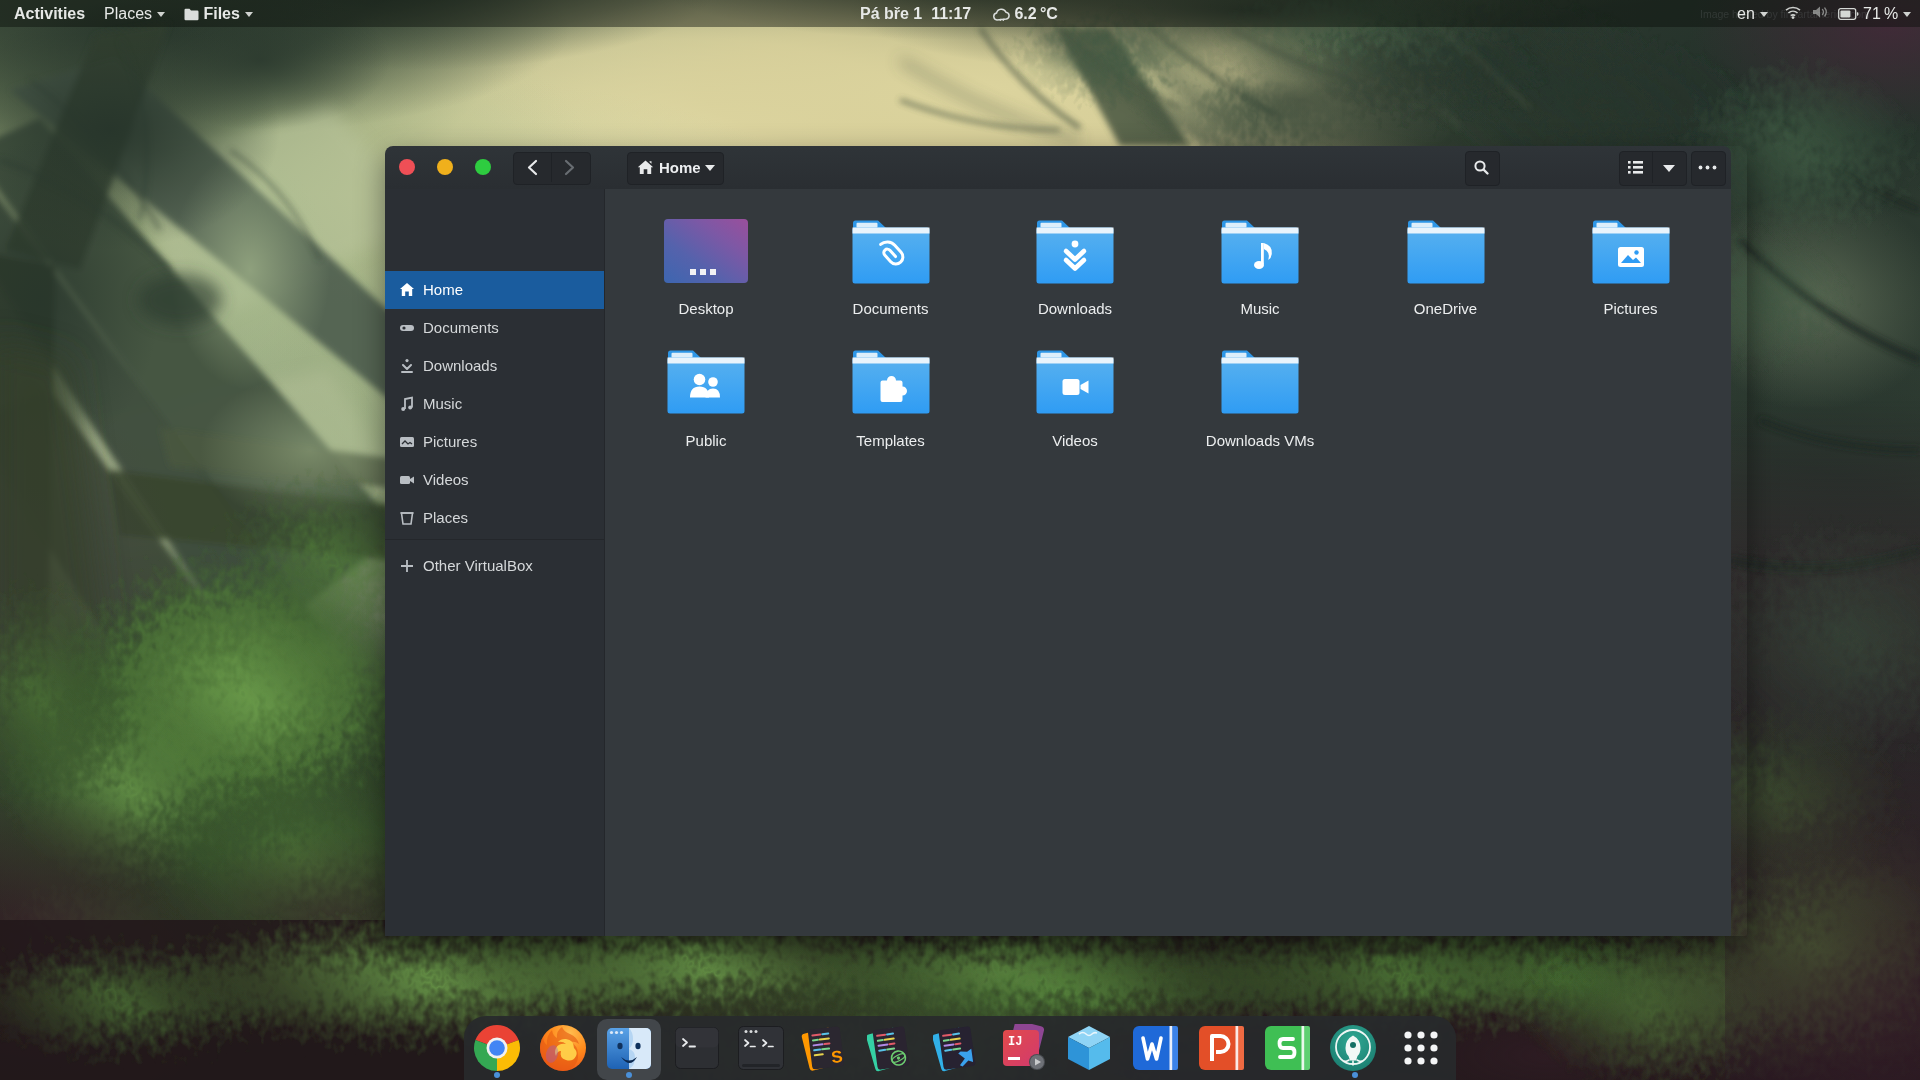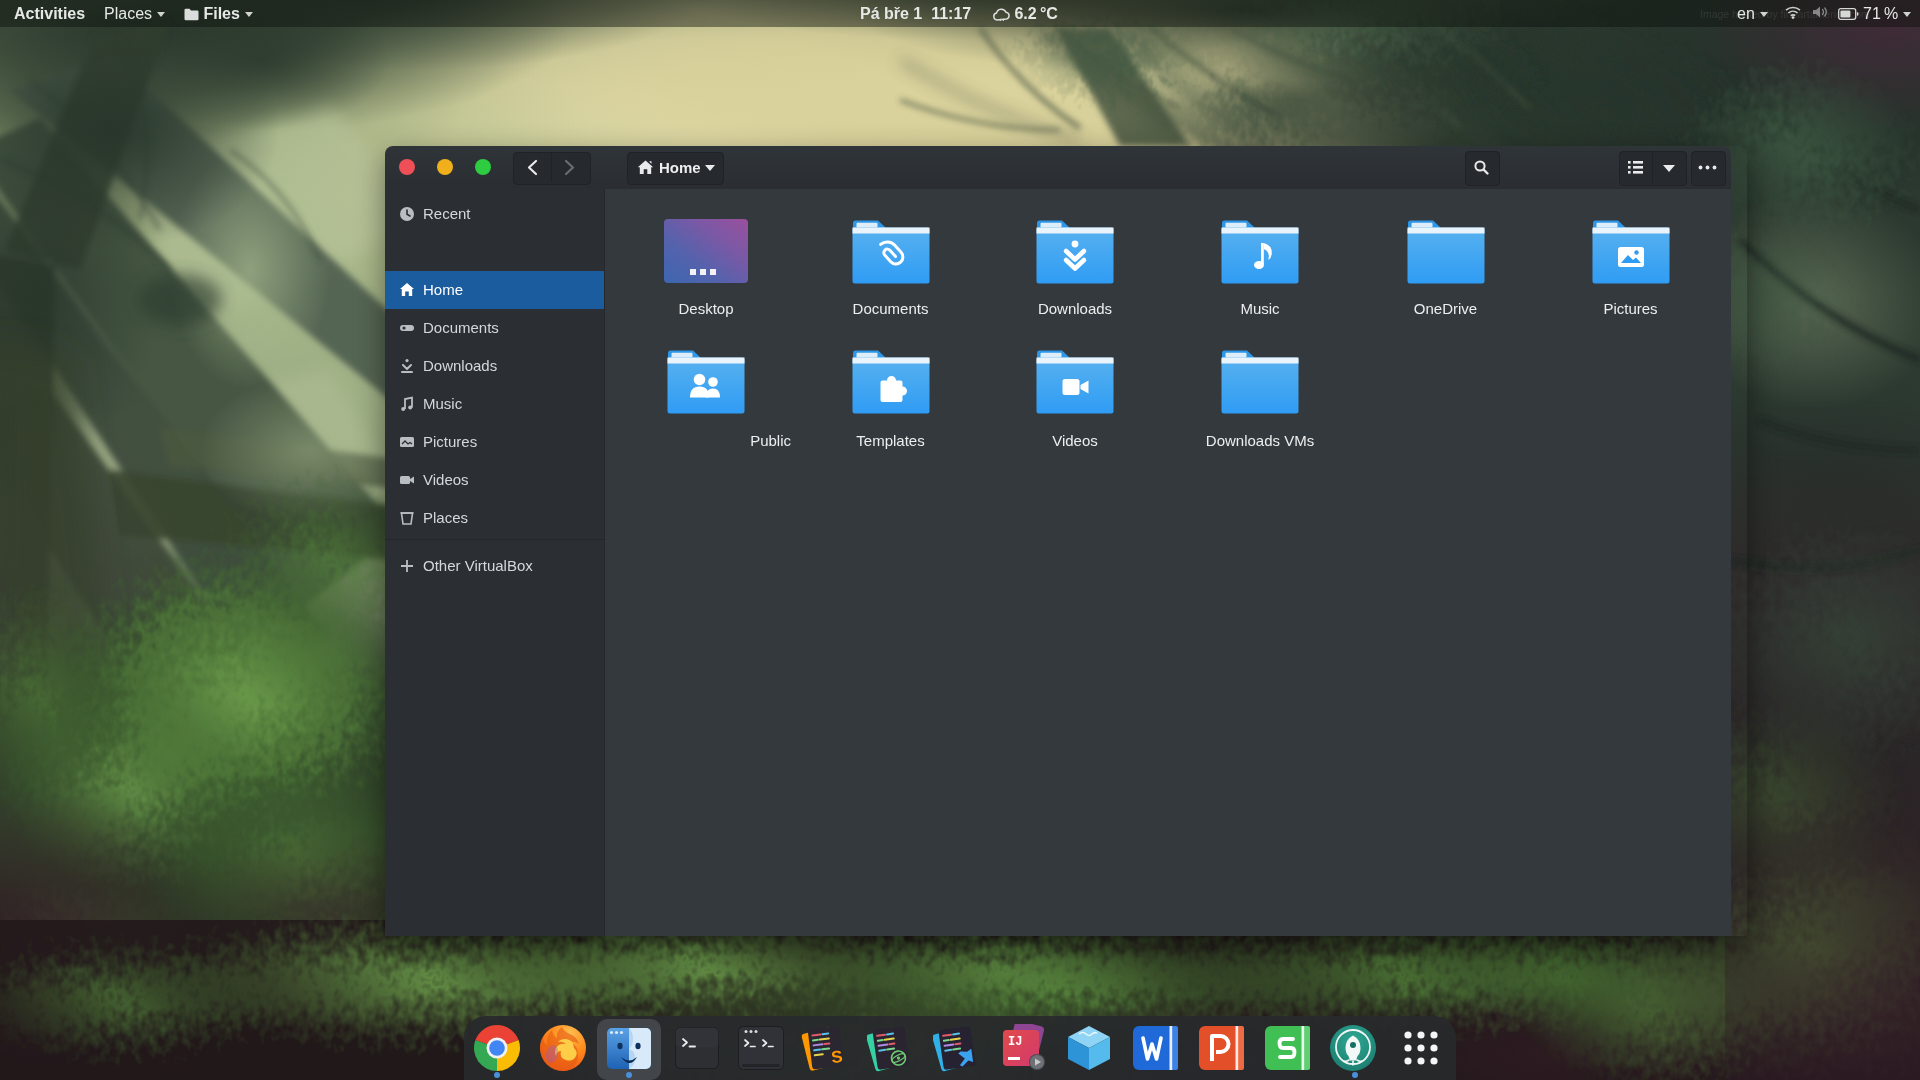--- a/index.html
+++ b/index.html
@@ -339,29 +339,20 @@
     <div class="abs" style="left:1278px;top:19px;width:0;height:0;border-left:6px solid transparent;border-right:6px solid transparent;border-top:7px solid #e8eaeb;"></div>
 
     <div class="abs tbtn" style="left:1306px;top:5px;width:33px;height:33px;"></div>
     <svg class="abs" style="left:1312px;top:5px" width="21" height="33" viewBox="0 0 21 33">
         <circle cx="3.5" cy="16.5" r="1.9" fill="#e8eaeb"></circle>
         <circle cx="10.5" cy="16.5" r="1.9" fill="#e8eaeb"></circle>
         <circle cx="17.5" cy="16.5" r="1.9" fill="#e8eaeb"></circle>
       </svg>
   </div>
   <div id="sidebar" class="abs">
-    <div class="srow" style="top:6px;">
-        <span class="ic">
-          <svg width="16" height="16" viewBox="0 0 16 16">
-            <circle cx="8" cy="8" r="7" fill="#b9bec3"></circle>
-            <path d="M8 4 V8.3 L11 10" stroke="#2b2f34" stroke-width="1.6" fill="none" stroke-linecap="round"></path>
-          </svg>
-        </span>
-        <span class="tx">Recent</span>
-      </div>
     <div class="srow" style="top:82px;background:#1a5c9e;color:#ffffff;">
         <span class="ic">
           <svg width="16" height="16" viewBox="0 0 16 16">
             <path d="M8 1 L15 7 H13.2 V14 H9.8 V9.5 H6.2 V14 H2.8 V7 H1 Z" fill="#ffffff"></path>
           </svg>
         </span>
         <span class="tx">Home</span>
       </div>
     <div class="srow" style="top:120px;">
         <span class="ic">
@@ -493,21 +484,21 @@
           <rect x="4.5" y="3.8" width="21" height="5" rx="1" fill="#ddeefa"></rect>
           <rect x="0.5" y="8.5" width="77" height="56" rx="2.5" fill="url(#fgrad)"></rect>
           <rect x="0.5" y="8.5" width="77" height="6" fill="#e9f4fc"></rect>
           <g fill="#fff">
             <circle cx="32.5" cy="30.5" r="5.8"></circle>
             <path d="M23 48.5 q0 -11 9.5 -11 q9.5 0 9.5 11 z"></path>
             <circle cx="46" cy="33" r="4.8"></circle>
             <path d="M38.5 48.5 q0.5 -9 7.5 -9 q7 0 7 9 z"></path>
           </g>
         </svg></div>
-    <div class="glabel" style="left:16px;top:243px;text-align:right;">Public</div>
+    <div class="glabel" style="left:16px;top:243px;">Public</div>
     <div class="abs" style="left:246.5px;top:160px;"><svg width="78" height="65" viewBox="0 0 78 65">
           <path d="M1 9 V4 Q1 1.5 3.5 1.5 H26 L34 9 Z" fill="#2e96e6"></path>
           <rect x="4.5" y="3.8" width="21" height="5" rx="1" fill="#ddeefa"></rect>
           <rect x="0.5" y="8.5" width="77" height="56" rx="2.5" fill="url(#fgrad)"></rect>
           <rect x="0.5" y="8.5" width="77" height="6" fill="#e9f4fc"></rect>
           <path d="M28.5 33.5 a2 2 0 0 1 2 -2 h4.5 a4.4 4.4 0 1 1 9 0 h4.5 a2 2 0 0 1 2 2 v4 a4.4 4.4 0 1 1 0 9 v4.5 a2 2 0 0 1 -2 2 h-18 a2 2 0 0 1 -2 -2 z" fill="#fff"></path>
         </svg></div>
     <div class="glabel" style="left:200.5px;top:243px;">Templates</div>
     <div class="abs" style="left:431px;top:160px;"><svg width="78" height="65" viewBox="0 0 78 65">
           <path d="M1 9 V4 Q1 1.5 3.5 1.5 H26 L34 9 Z" fill="#2e96e6"></path>

